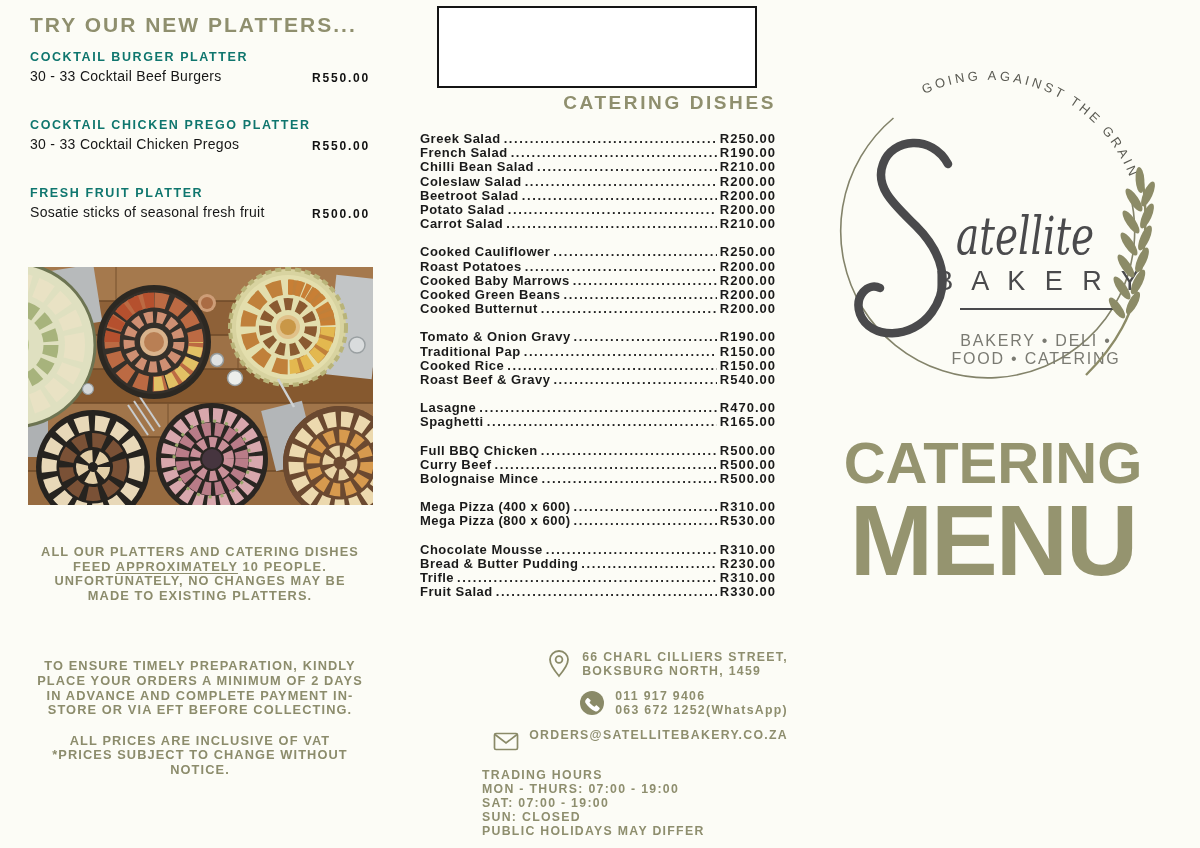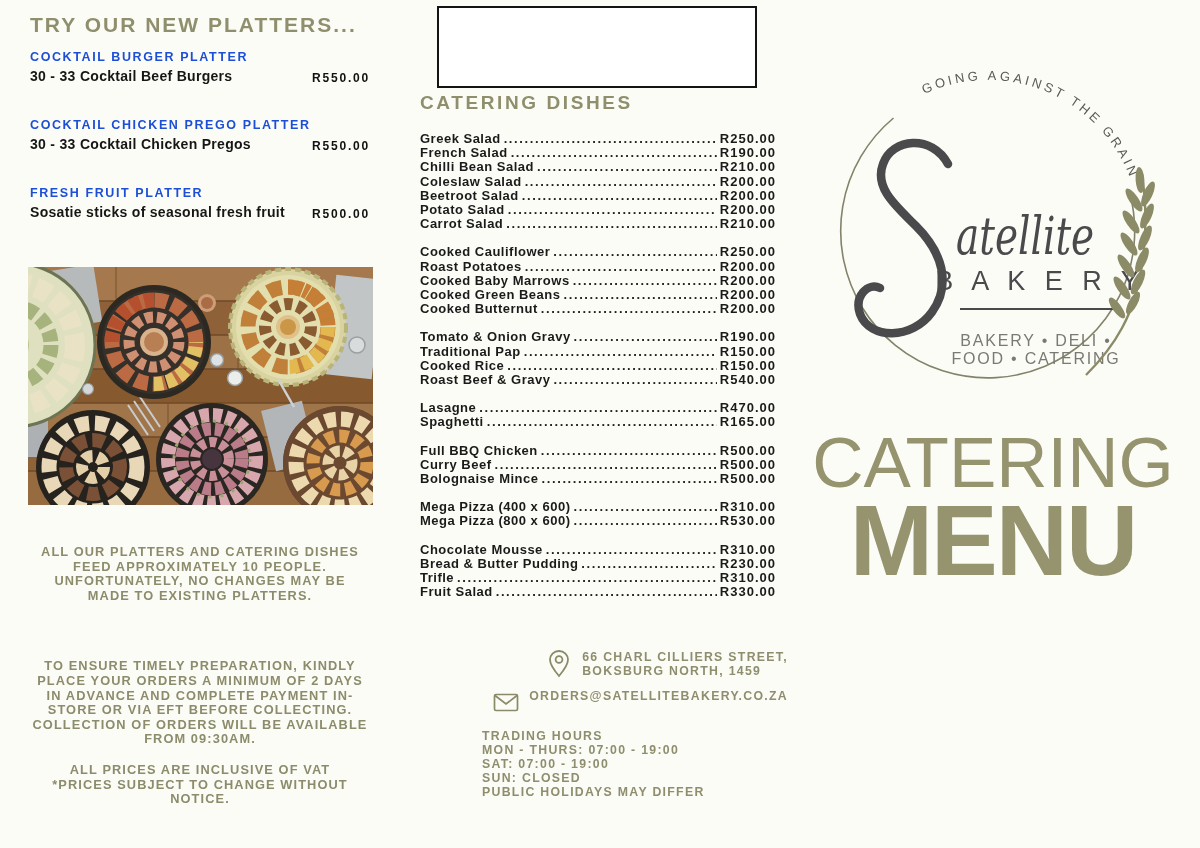--- a/index.html
+++ b/index.html
@@ -5,56 +5,56 @@
   * { margin:0; padding:0; box-sizing:border-box; }
   html,body { width:1200px; height:848px; }
   body { font-family:"Liberation Sans", sans-serif; background:#fcfcf6; position:relative; overflow:hidden; }
   .page { position:absolute; inset:0; width:1036px; height:848px; background:#fcfcf6; }
 
   
   .left-heading { position:absolute; left:30px; top:13px; font-size:21px; font-weight:bold;
                   letter-spacing:2px; color:#8f8f6e; white-space:nowrap; }
   .platters { position:absolute; left:30px; top:50px; width:340px; }
   .platter { position:relative; margin-bottom:33px; }
-  .platter-name { font-size:12.5px; font-weight:bold; letter-spacing:1.6px; color:#1d4ed8; margin-bottom:3px; white-space:nowrap; }
-  .platter-desc { font-size:14px; font-weight:bold; letter-spacing:.3px; color:#161616; line-height:18px; padding-right:76px; white-space:nowrap; }
+  .platter-name { font-size:12.5px; font-weight:bold; letter-spacing:1.6px; color:#0f766e; margin-bottom:3px; white-space:nowrap; }
+  .platter-desc { font-size:14px; font-weight:normal; letter-spacing:.3px; color:#161616; line-height:18px; padding-right:76px; white-space:nowrap; }
   .platter-price { position:absolute; right:0; bottom:0; font-size:12px; font-weight:bold; letter-spacing:1.8px; color:#111; }
   .photo { position:absolute; left:28px; top:267px; width:345px; height:238px; display:block; }
   .notes { position:absolute; left:16px; top:545px; width:368px; text-align:center;
            color:#8c8c6c; font-size:12.8px; font-weight:bold; letter-spacing:1.1px; line-height:14.6px; }
   .note-para { white-space:pre-line; }
   .note-feed { margin-bottom:56px; }
-  .note-orders { }
+  .note-orders { margin-bottom:16px; }
   .note-collection { margin-bottom:16px; }
-  .note-underline { text-underline-offset:2px; }
+  .note-underline { text-decoration:underline; text-underline-offset:2px; }
 
   
   .white-box { position:absolute; left:437px; top:6px; width:320px; height:82px; background:#ffffff; border:2px solid #141414; }
-  .menu-heading { position:absolute; left:420px; top:92px; width:356px; text-align:left;
+  .menu-heading { position:absolute; left:420px; top:92px; width:356px; text-align:right;
                   font-size:19px; font-weight:bold; letter-spacing:2.6px; color:#8f8f6e; }
   .menu-list { position:absolute; left:420px; top:132px; width:356px; }
   .menu-group { margin-bottom:14px; }
   .menu-group:last-child { margin-top:8px; }
   .menu-row { display:flex; align-items:flex-start; line-height:14.2px; font-size:13px; font-weight:bold; color:#1a1a1a; }
   .mi-name { white-space:nowrap; letter-spacing:.5px; }
   .mi-dots { flex:1; overflow:hidden; white-space:nowrap; letter-spacing:1.6px; margin:0 3px; color:#1f1f1f; }
   .mi-price { white-space:nowrap; letter-spacing:1px; }
 
   .contact { position:absolute; left:478px; top:648px; width:310px; }
   .contact-row { display:flex; align-items:flex-start; margin-bottom:7px;justify-content:flex-end; }
   .contact-icon-box { width:30px; height:32px; display:flex; align-items:center; justify-content:center; flex:none; }
   .contact-text { margin-left:8px; color:#8e8e6e; font-size:12.3px; font-weight:bold; letter-spacing:1.3px;
                   line-height:14px; white-space:pre-line; padding-top:2px; }
   .hours { margin-top:10px; margin-left:4px; color:#8e8e6e; font-size:12.3px; font-weight:bold;
            letter-spacing:1.3px; line-height:14px; }
 
   
   .logo-svg { position:absolute; left:818px; top:66px; width:364px; height:334px; }
   .big-title { position:absolute; left:810px; top:438px; width:366px; text-align:center; color:#95946f; }
-  .big-title-line1 { font-size:71px; line-height:50px; letter-spacing:0px; font-weight:400; }
+  .big-title-line1 { font-size:58px; line-height:50px; letter-spacing:0px; font-weight:700; }
   .big-title-line2 { font-size:100px; line-height:84px; letter-spacing:-2px; font-weight:700; margin-top:10px; }
 </style>
 </head>
 <body>
 
 <div class="page">
 
   <div class="left-heading">TRY OUR NEW PLATTERS...</div>
 
   <div class="platters">
@@ -187,22 +187,20 @@
 
   <div class="notes">
     <div class="note-para note-feed"><span>ALL OUR PLATTERS AND CATERING DISHES
 FEED </span><span class="note-underline">APPROXIMATELY</span><span> 10 PEOPLE.
 UNFORTUNATELY, NO CHANGES MAY BE
 MADE TO EXISTING PLATTERS.</span></div>
     <div class="note-para note-orders">TO ENSURE TIMELY PREPARATION, KINDLY
 PLACE YOUR ORDERS A MINIMUM OF 2 DAYS
 IN ADVANCE AND COMPLETE PAYMENT IN-
 STORE OR VIA EFT BEFORE COLLECTING.</div>
-    <div class="note-para note-collection">COLLECTION OF ORDERS WILL BE AVAILABLE
-FROM 09:30AM.</div>
     <div class="note-para">ALL PRICES ARE INCLUSIVE OF VAT
 *PRICES SUBJECT TO CHANGE WITHOUT
 NOTICE.</div>
   </div>
 
   <div class="white-box"></div>
   <div class="menu-heading">CATERING DISHES</div>
   <div class="menu-list">
       <div class="menu-group">
         <div class="menu-row">
@@ -358,20 +356,30 @@
   <div class="contact">
     <div class="contact-row">
       <div class="contact-icon-box">
         <svg width="24" height="30" viewBox="0 0 24 30">
           <path d="M12 2 C6.8 2 3 6.2 3 10.6 C3 16.6 12 27 12 27 S21 16.6 21 10.6 C21 6.2 17.2 2 12 2 Z" fill="none" stroke="#8a8a68" stroke-width="1.8"></path>
           <circle cx="12" cy="10.5" r="3.4" fill="none" stroke="#8a8a68" stroke-width="1.8"></circle>
         </svg>
       </div>
       <div class="contact-text">66 CHARL CILLIERS STREET,
 BOKSBURG NORTH, 1459</div>
+    </div>
+    <div class="contact-row">
+      <div class="contact-icon-box">
+        <svg width="26" height="26" viewBox="0 0 26 26">
+          <circle cx="13" cy="13" r="12" fill="#8a8a68"></circle>
+          <path d="M9.2 7.4 l2.4 2.4 c.35.35.35.9 0 1.25 l-1.1 1.1 c1.1 2 2.85 3.75 4.85 4.85 l1.1-1.1 c.35-.35.9-.35 1.25 0 l2.4 2.4 c.35.35.35.9 0 1.25 l-1.4 1.4 c-.85.85-2.15 1-3.2.45 -3.8-2-6.9-5.1-8.9-8.9 -.55-1.05-.4-2.35.45-3.2 l1.4-1.4 c.35-.35.9-.35 1.25 0 Z" fill="#ffffff" transform="rotate(-4 13 13)"></path>
+        </svg>
+      </div>
+      <div class="contact-text">011 917 9406
+063 672 1252(WhatsApp)</div>
     </div>
     <div class="contact-row">
       <div class="contact-icon-box">
         <svg width="26" height="20" viewBox="0 0 26 20">
           <rect x="1.5" y="1.5" width="23" height="16" rx="1.5" fill="none" stroke="#8a8a68" stroke-width="1.7"></rect>
           <path d="M2 2.5 L13 11 L24 2.5" fill="none" stroke="#8a8a68" stroke-width="1.7"></path>
         </svg>
       </div>
       <div class="contact-text">ORDERS@SATELLITEBAKERY.CO.ZA</div>
     </div>

